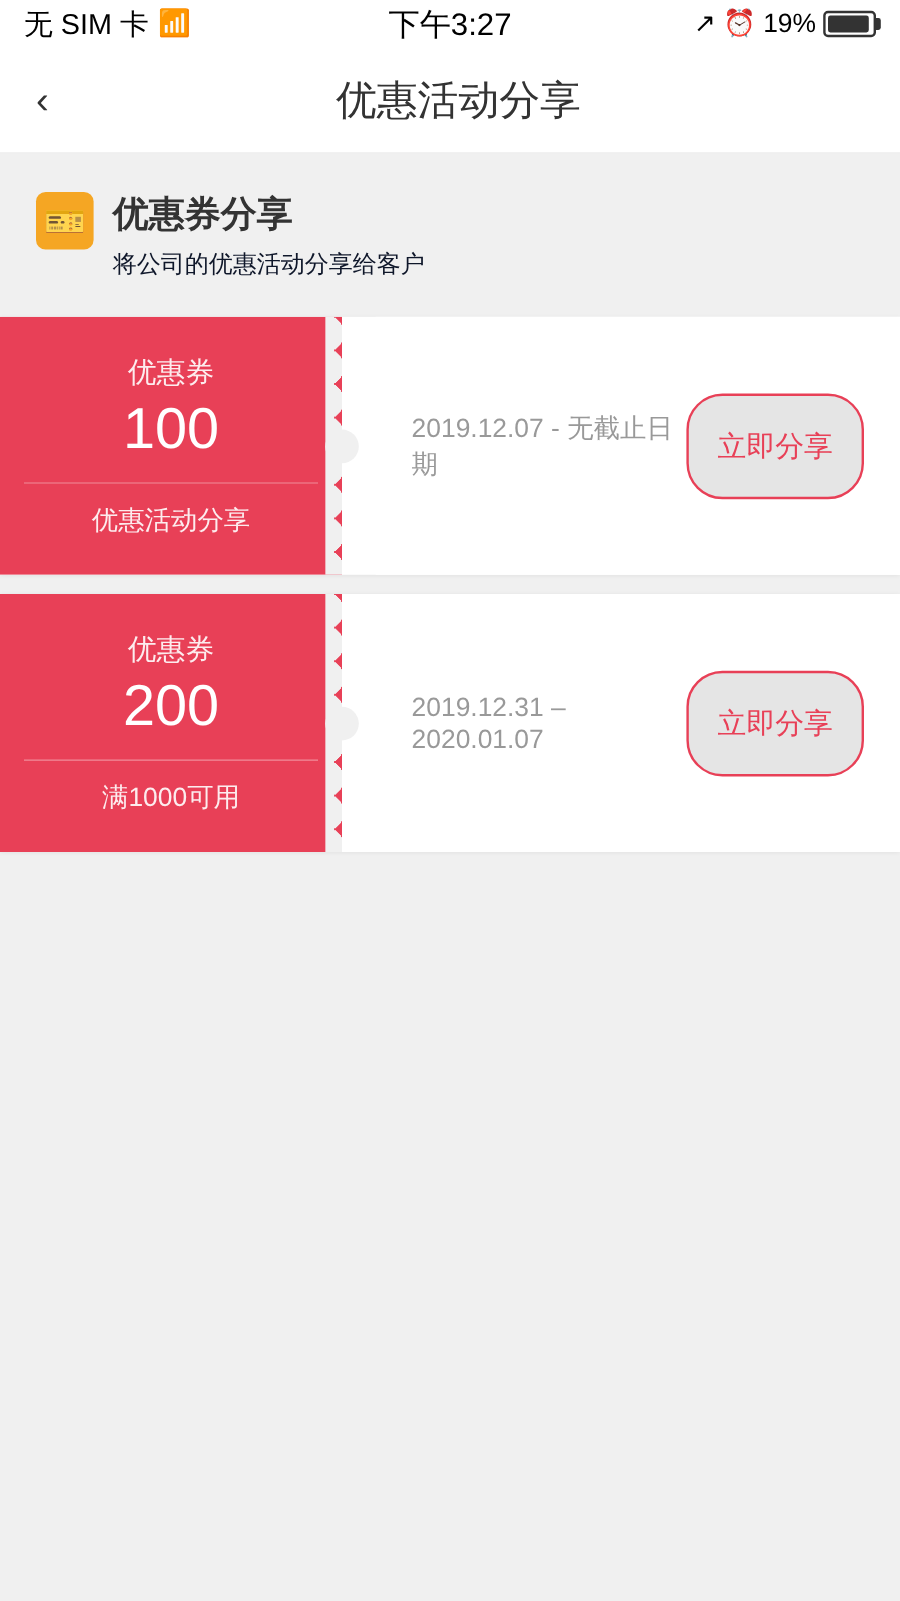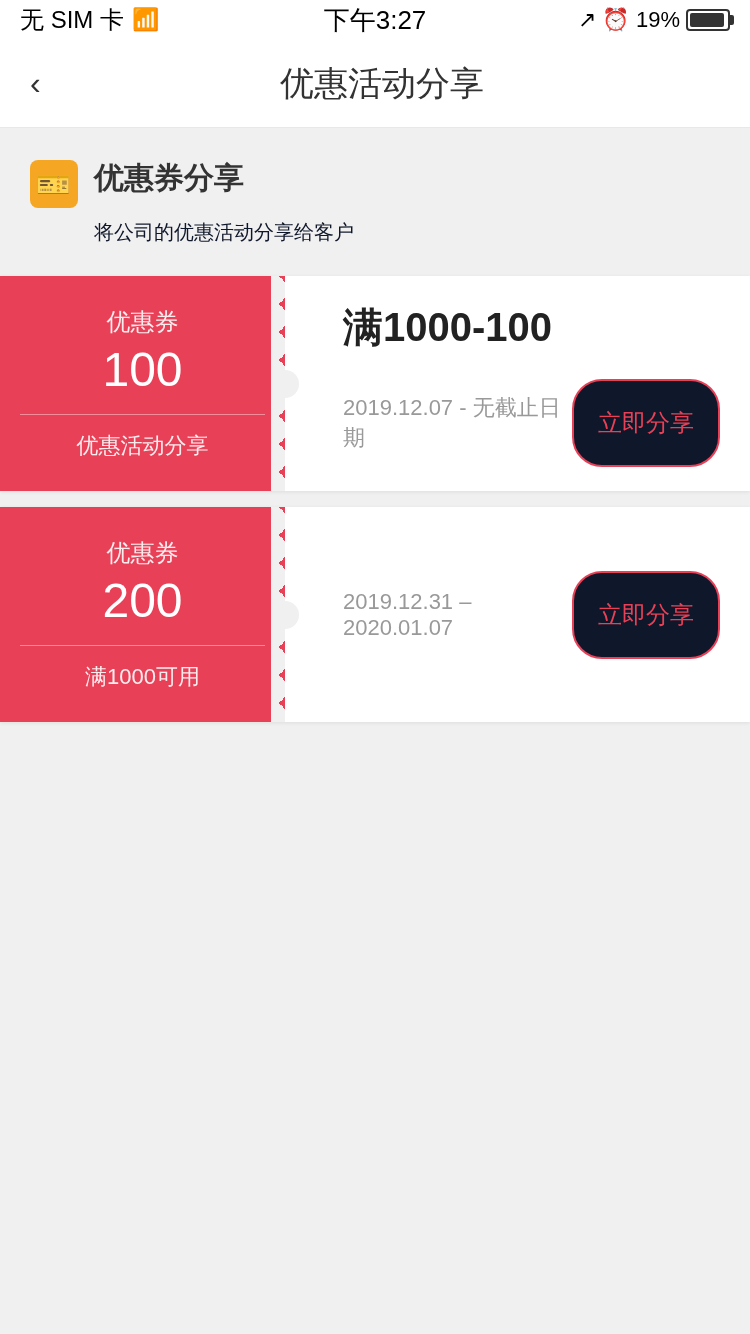--- a/index.html
+++ b/index.html
@@ -112,21 +112,21 @@
       display: flex;
       align-items: center;
       justify-content: center;
       font-size: 28px;
       flex-shrink: 0;
       margin-top: 2px;
     }
     .section-text-group {
       display: flex;
       flex-direction: column;
-      gap: 20px;
+      gap: 8px;
     }
     .section-title {
       font-size: 30px;
       font-weight: 600;
       color: #333;
     }
     .section-subtitle {
       font-size: 20px;
       color: #0f172a;
     }
@@ -238,21 +238,21 @@
     .coupon-date {
       font-size: 22px;
       color: #999;
     }
     .share-btn {
       border: 2px solid #e84057;
       border-radius: 30px;
       padding: 26px 24px;
       font-size: 24px;
       color: #e84057;
-      background: #0f172a;
+      background: #e5e5e5;
       cursor: pointer;
       white-space: nowrap;
     }
 
     
     .bottom-area {
       background: #f0f0f0;
       height: 580px;
     }
   </style>
@@ -290,21 +290,20 @@
 
 <div class="coupons-container">
 
   <div class="coupon-card">
     <div class="coupon-left">
       <span class="coupon-label">优惠券</span>
       <span class="coupon-amount">100</span>
       <span class="coupon-condition">优惠活动分享</span>
     </div>
     <div class="coupon-right">
-      <span class="coupon-name">满1000-100</span>
       <div class="coupon-bottom-row">
         <span class="coupon-date">2019.12.07 - 无截止日期</span>
         <button class="share-btn">立即分享</button>
       </div>
     </div>
   </div>
 
   <div class="coupon-card">
     <div class="coupon-left">
       <span class="coupon-label">优惠券</span>

